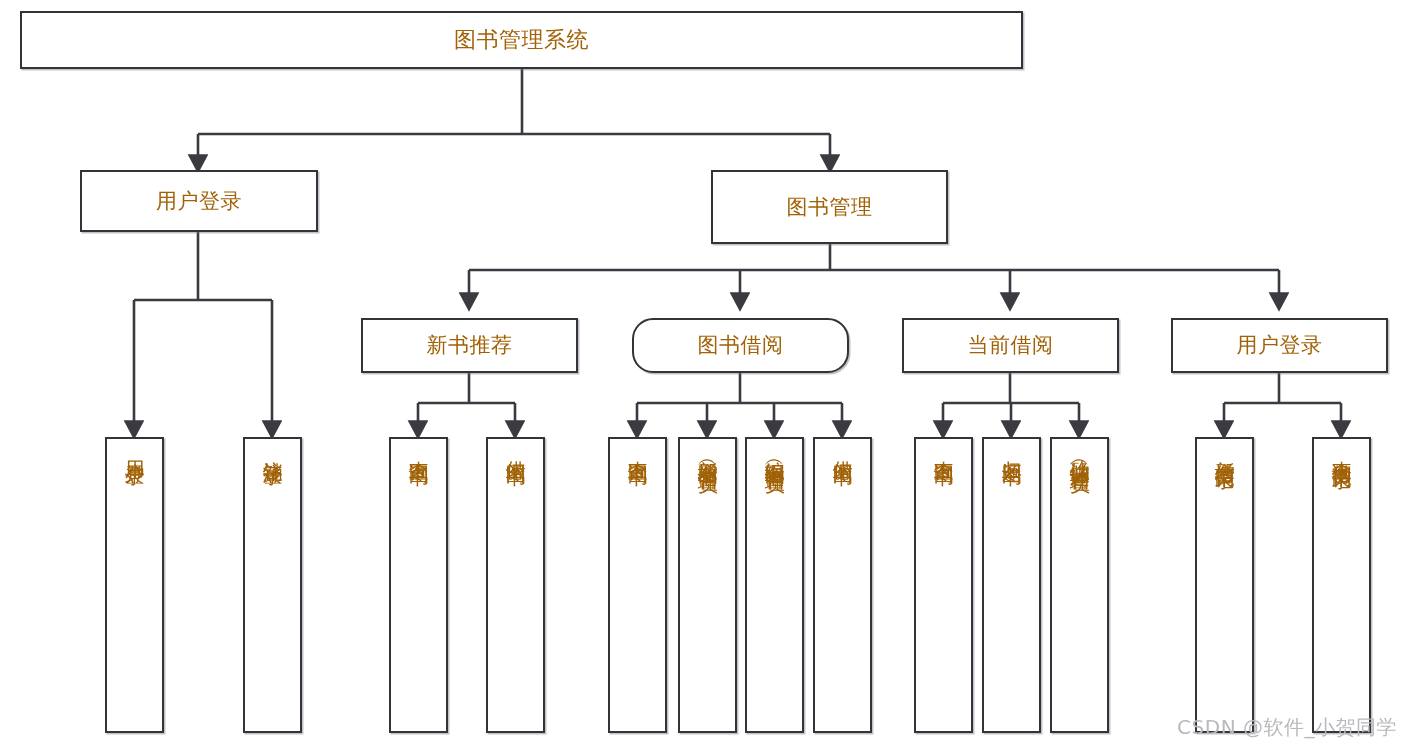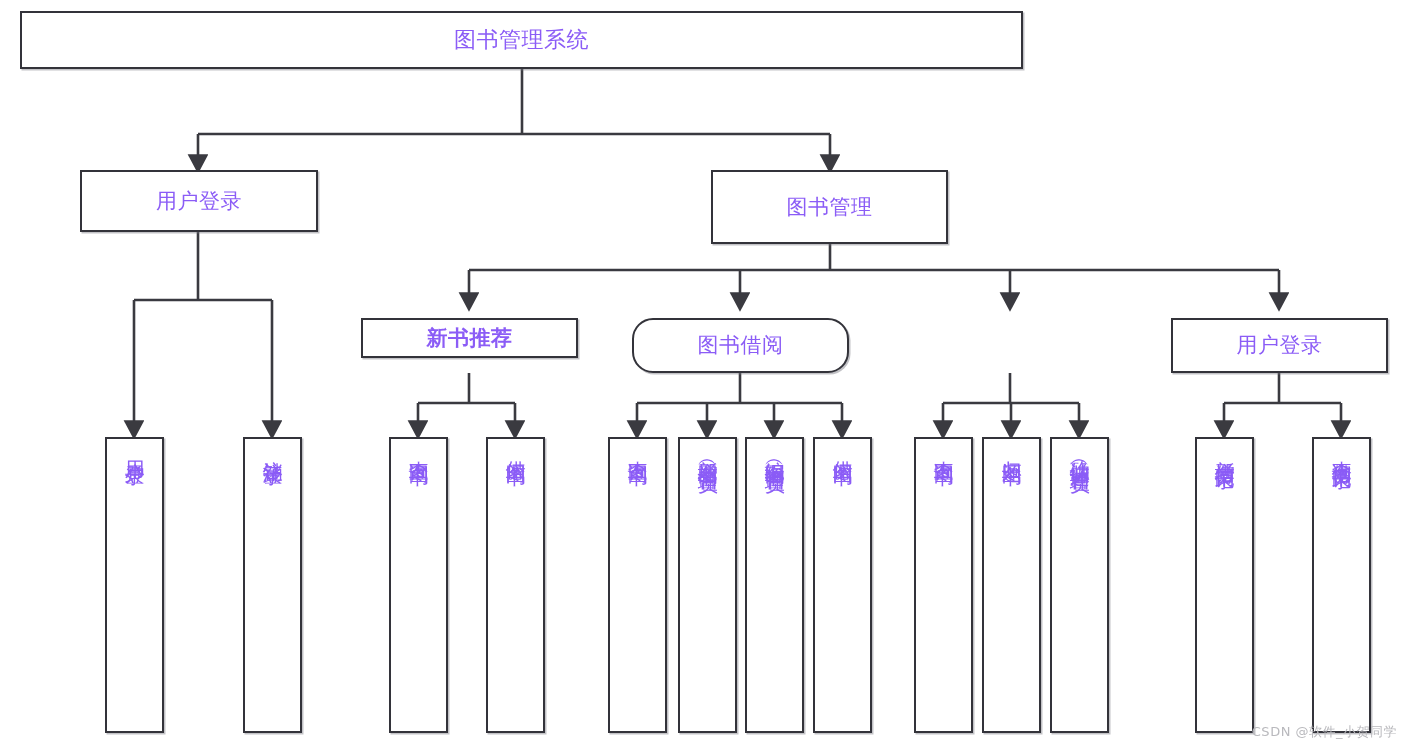--- a/index.html
+++ b/index.html
@@ -26,21 +26,21 @@
     height: 747px;
   }
   .node {
     position: absolute;
     box-sizing: border-box;
     border: 2px solid #33333a;
     background: #ffffff;
     display: flex;
     align-items: center;
     justify-content: center;
-    color: #8b5cf6;
+    color: #a16207;
     box-shadow: 1.5px 1.5px 0 rgba(120,120,128,0.45);
   }
   .node-label {
     display: block;
     text-align: center;
     line-height: 1.18;
     white-space: nowrap;
   }
   .node.horizontal .node-label {
     font-size: 21px;
@@ -63,21 +63,21 @@
     font-size: 20px;
     line-height: 1.08;
     letter-spacing: 2px;
     white-space: nowrap;
     max-height: 100%;
   }
   #watermark {
     position: absolute;
     right: 8px;
     bottom: 6px;
-    font-size: 13px;
+    font-size: 20px;
     color: #b9b9bd;
     letter-spacing: 0.5px;
     white-space: nowrap;
     pointer-events: none;
     text-align: center;
   }
 </style>
 </head>
 <body>
 
@@ -137,26 +137,29 @@
     <span class="node-label">图书管理系统</span>
   </div>
 
   <div class="node horizontal" style="left:80px; top:170px; width:238px; height:62px;">
     <span class="node-label">用户登录</span>
   </div>
   <div class="node horizontal" style="left:711px; top:170px; width:237px; height:74px;">
     <span class="node-label">图书管理</span>
   </div>
 
-  <div class="node horizontal" style="left:361px; top:318px; width:217px; height:40px;font-weight:bold;">
+  <div class="node horizontal" style="left:361px; top:318px; width:217px; height:55px;">
     <span class="node-label">新书推荐</span>
   </div>
   <div class="node horizontal" style="left:632px; top:318px; width:217px; height:55px;border-radius:21px;">
     <span class="node-label">图书借阅</span>
   </div>
+  <div class="node horizontal" style="left:902px; top:318px; width:217px; height:55px;">
+    <span class="node-label">当前借阅</span>
+  </div>
   <div class="node horizontal" style="left:1171px; top:318px; width:217px; height:55px;">
     <span class="node-label">用户登录</span>
   </div>
 
   <div class="node vertical" style="left:105px; top:437px; width:59px; height:296px;">
     <span class="node-label">用户登录</span>
   </div>
   <div class="node vertical" style="left:243px; top:437px; width:59px; height:296px;">
     <span class="node-label">注销登录</span>
   </div>

